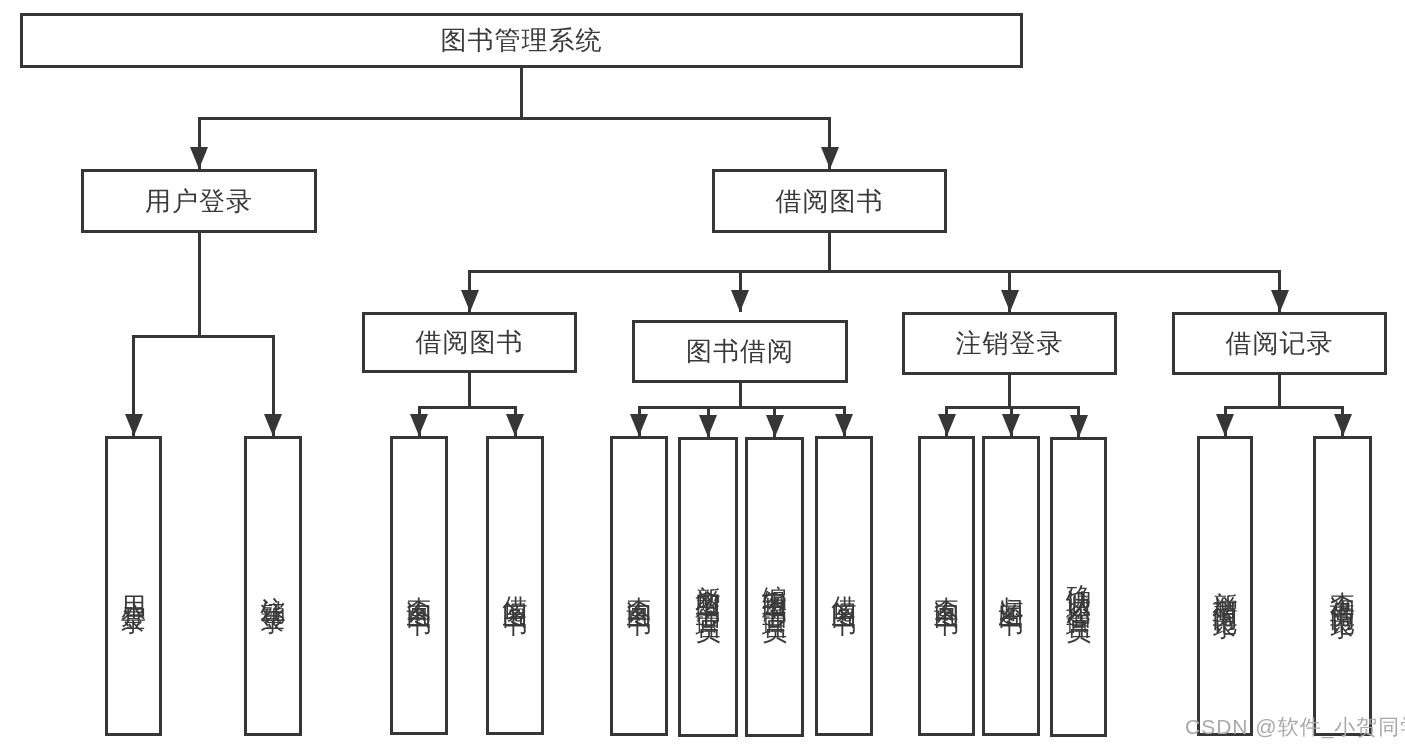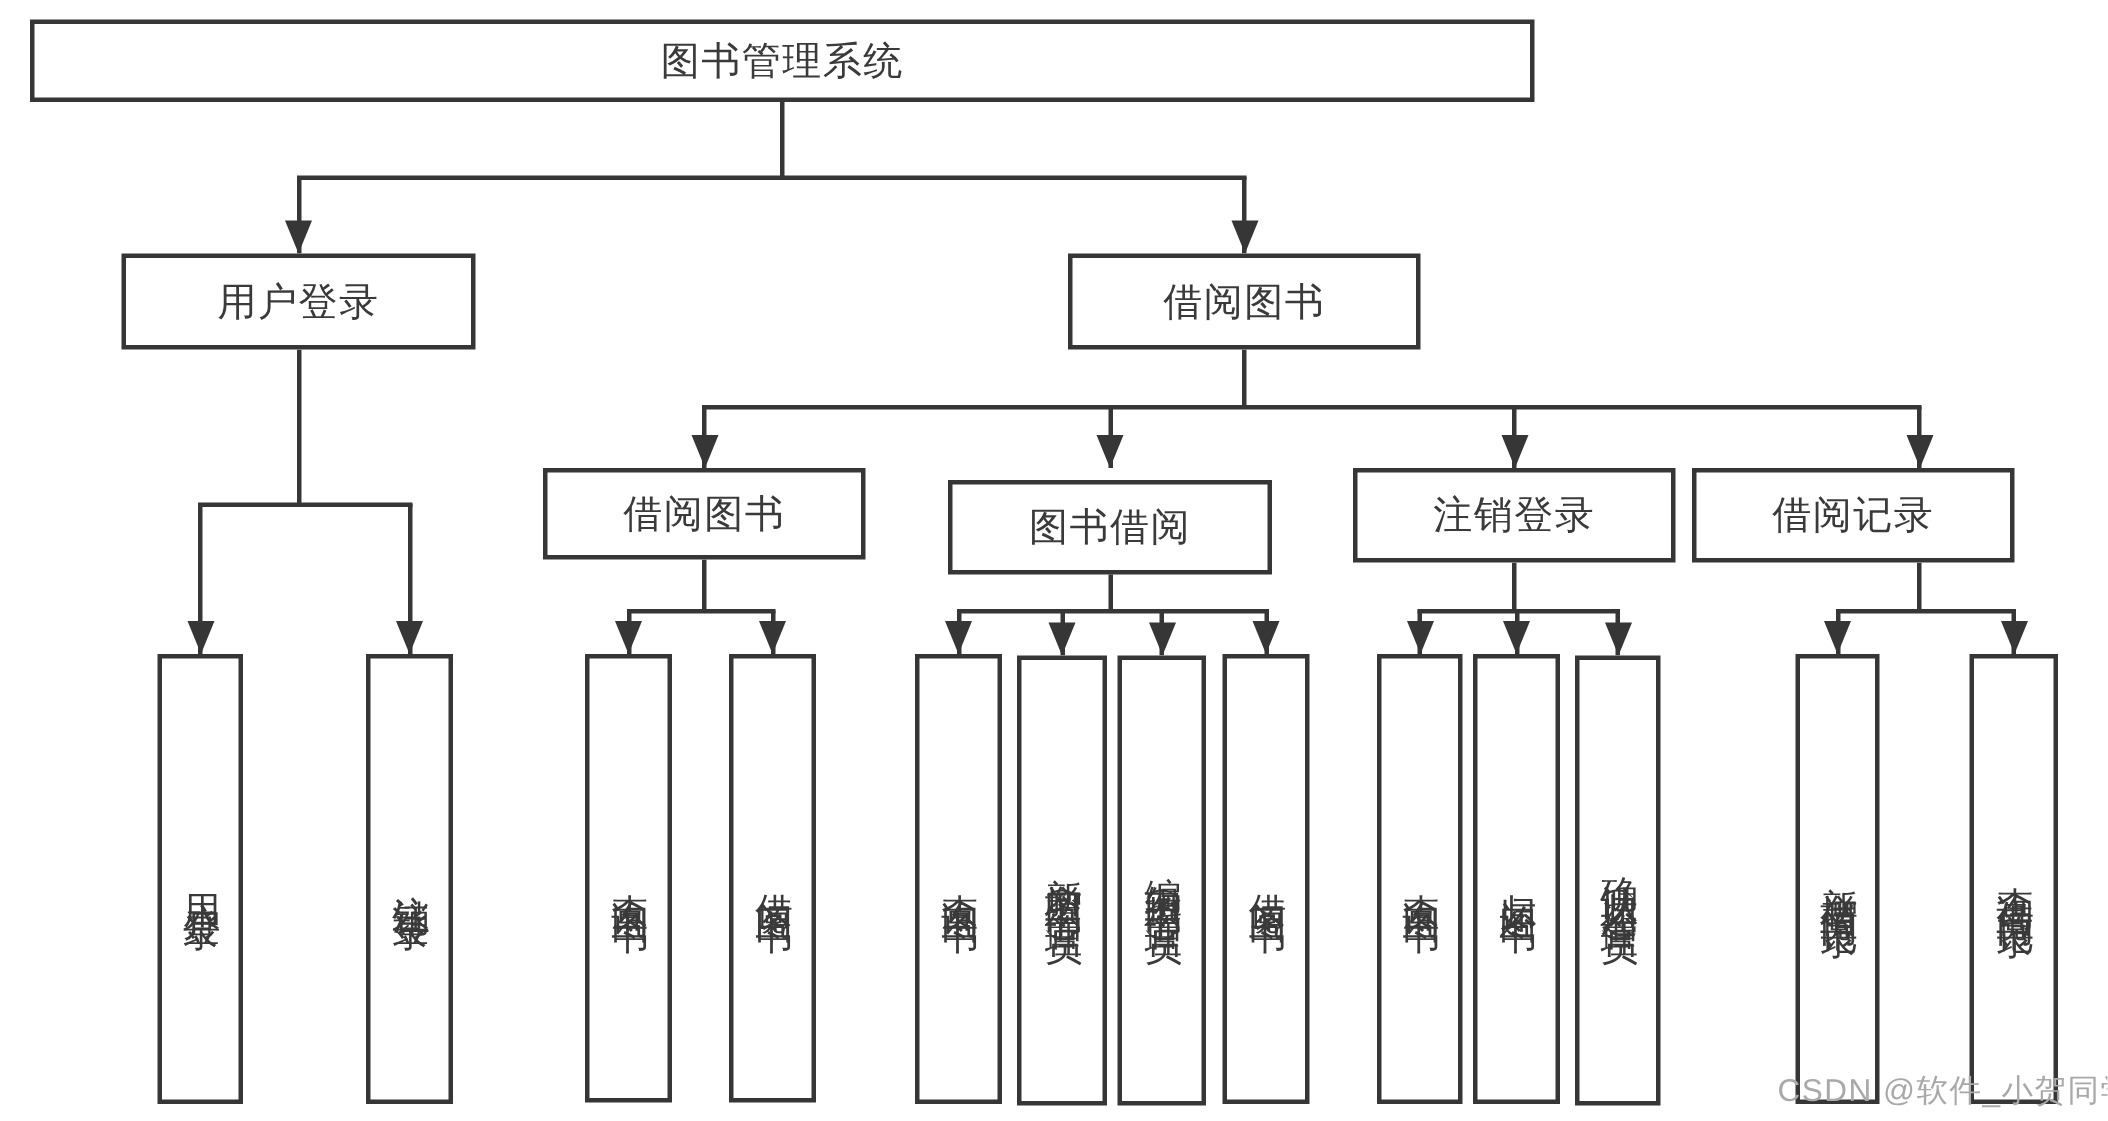--- a/index.html
+++ b/index.html
@@ -124,21 +124,21 @@
       </div>
       <div class="node horizontal" style="left: 362px; top: 312px; width: 215px; height: 61px;">
         <span class="label">借阅图书</span>
       </div>
       <div class="node horizontal" style="left: 632px; top: 320px; width: 216px; height: 63px;">
         <span class="label">图书借阅</span>
       </div>
       <div class="node horizontal" style="left: 902px; top: 312px; width: 215px; height: 63px;">
         <span class="label">注销登录</span>
       </div>
-      <div class="node horizontal" style="left: 1128px; top: 312px; width: 215px; height: 63px;">
+      <div class="node horizontal" style="left: 1172px; top: 312px; width: 215px; height: 63px;">
         <span class="label">借阅记录</span>
       </div>
       <div class="node vertical" style="left: 105px; top: 436px; width: 57px; height: 300px;">
         <span class="label">用户登录</span>
       </div>
       <div class="node vertical" style="left: 244px; top: 436px; width: 58px; height: 300px;">
         <span class="label">注销登录</span>
       </div>
       <div class="node vertical" style="left: 390px; top: 436px; width: 58px; height: 299px;">
         <span class="label">查询图书</span>

